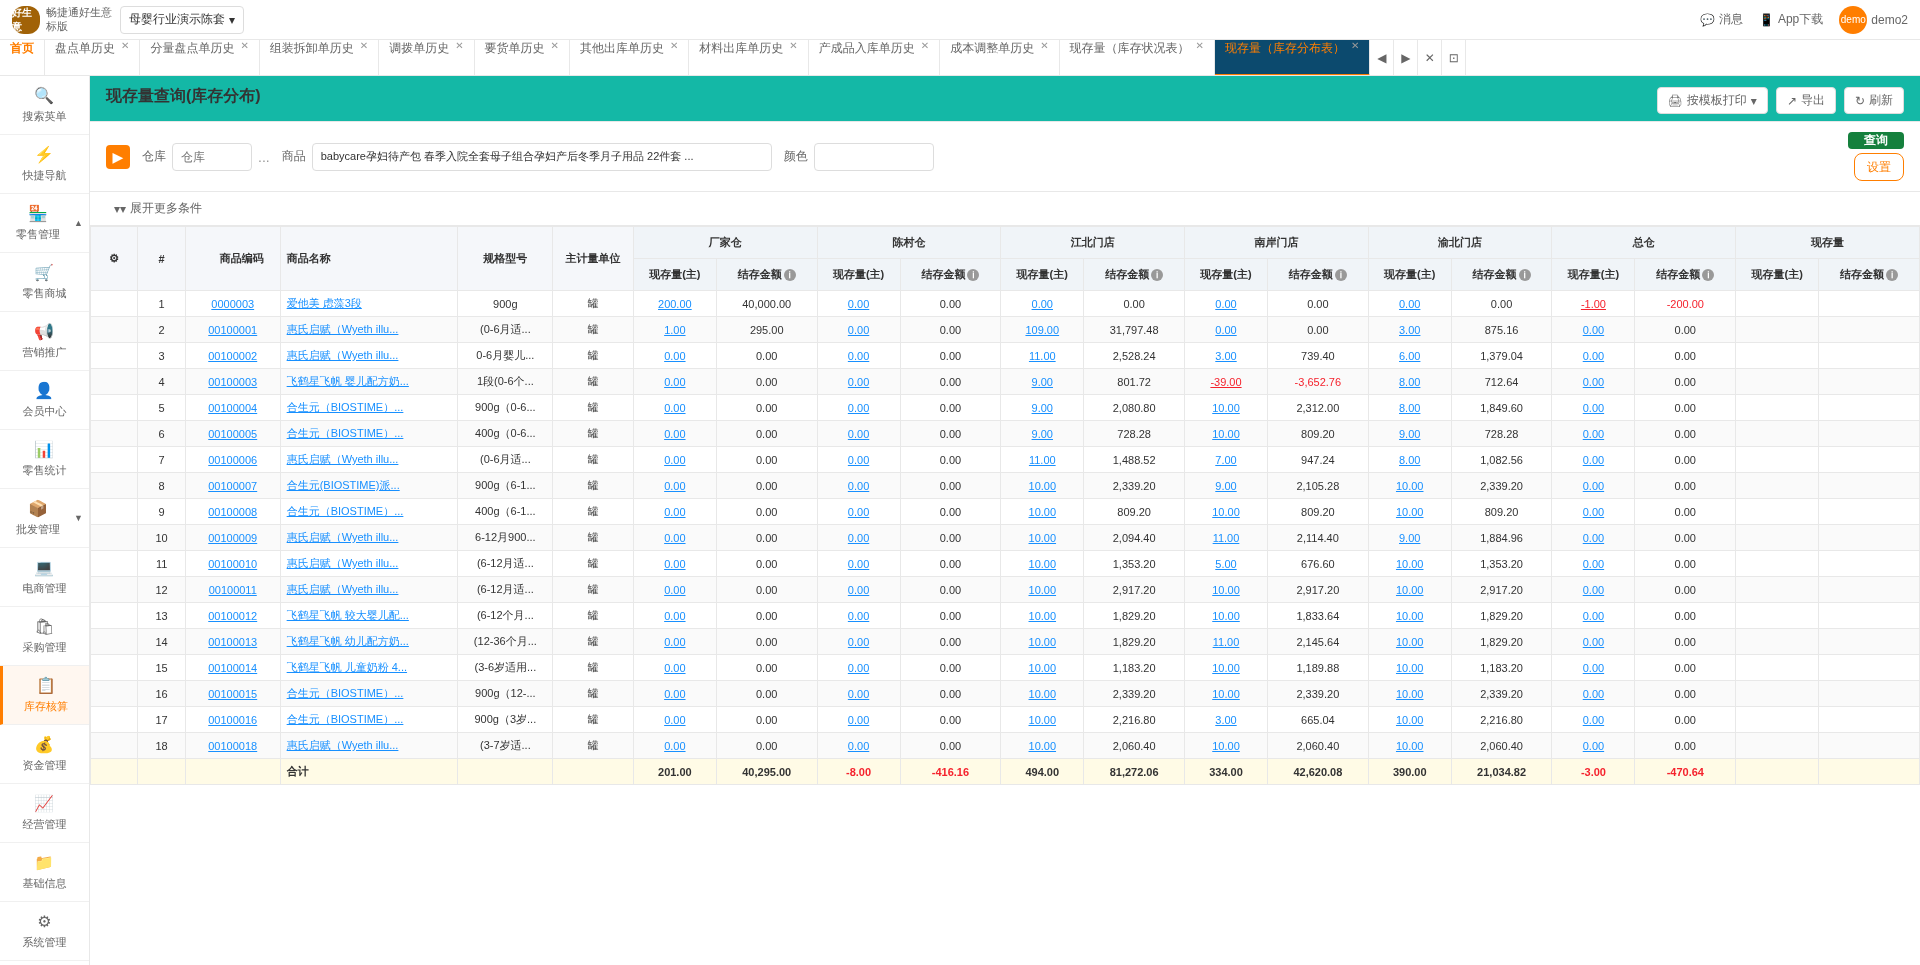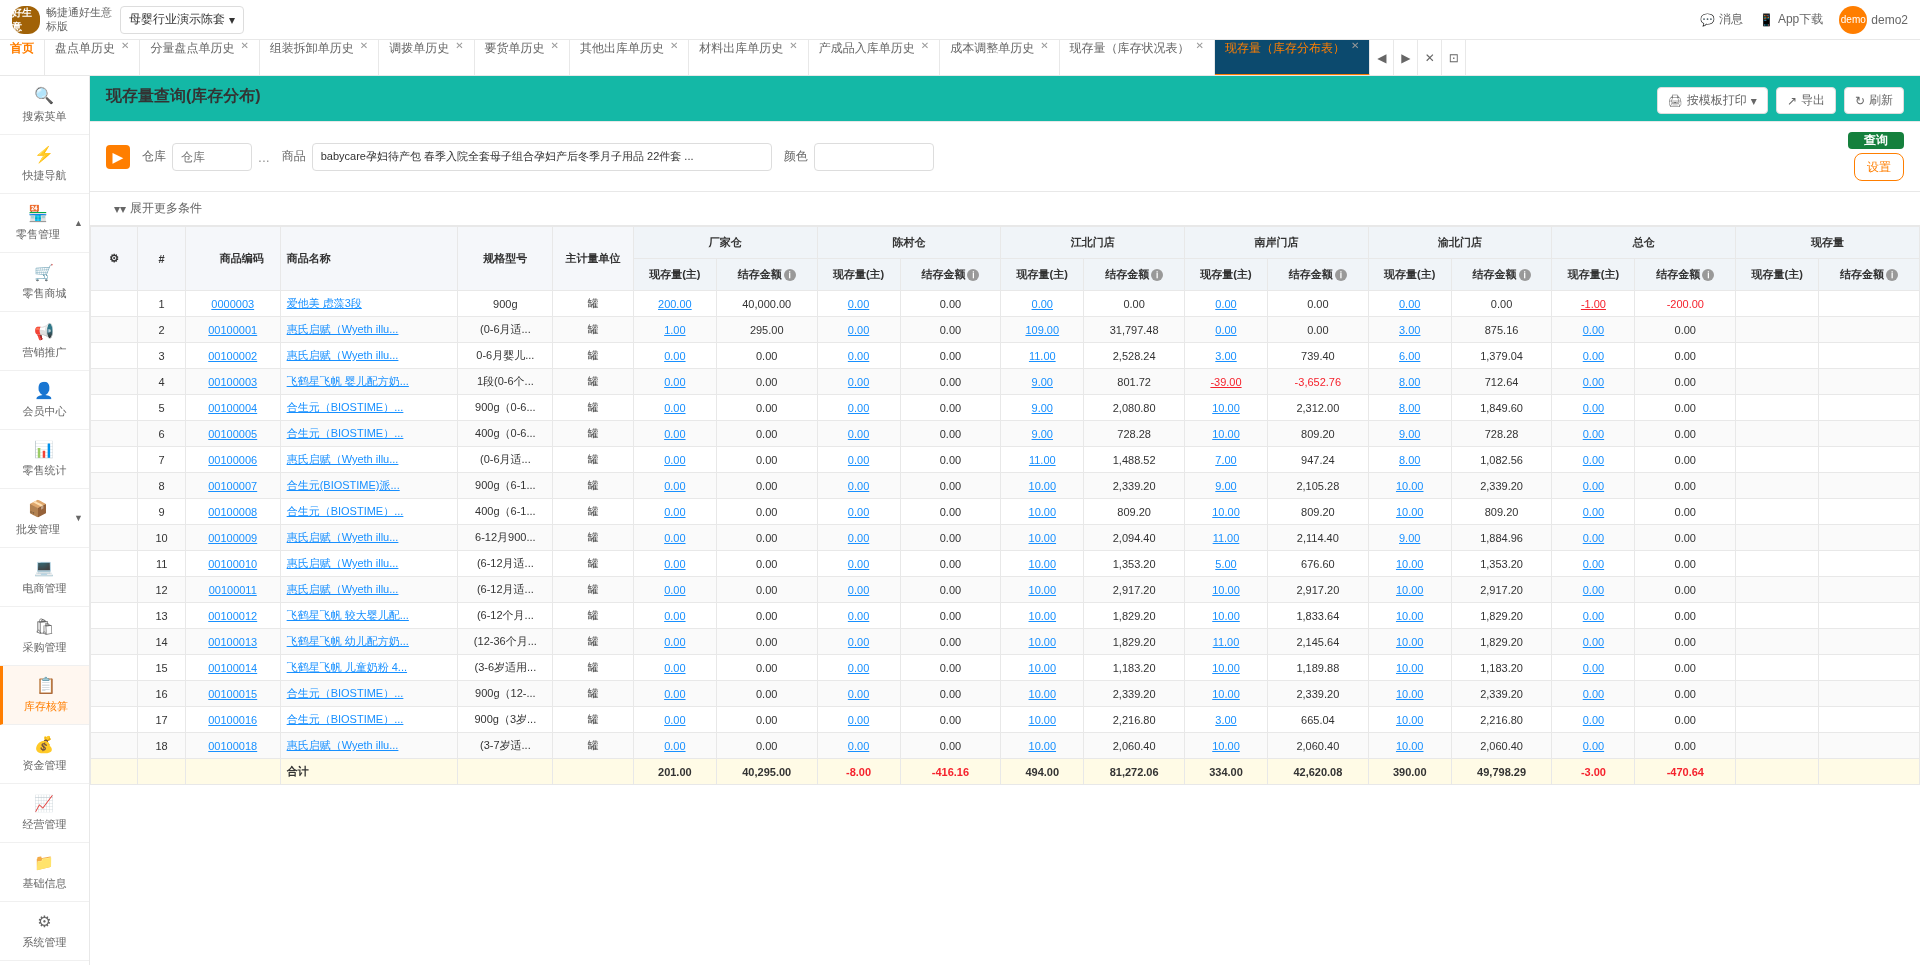--- a/index.html
+++ b/index.html
@@ -744,21 +744,21 @@
             <td></td>
             <td>201.00</td>
             <td>40,295.00</td>
             <td class="td-red">-8.00</td>
             <td class="td-red">-416.16</td>
             <td>494.00</td>
             <td>81,272.06</td>
             <td>334.00</td>
             <td>42,620.08</td>
             <td>390.00</td>
-            <td>49,798.29</td>
+            <td>21,034.82</td>
             <td class="td-red">-3.00</td>
             <td class="td-red">-470.64</td>
             <td></td>
             <td></td>
           </tr>
         </tfoot>
       </table>
     </div>
   </div>
 </div>

